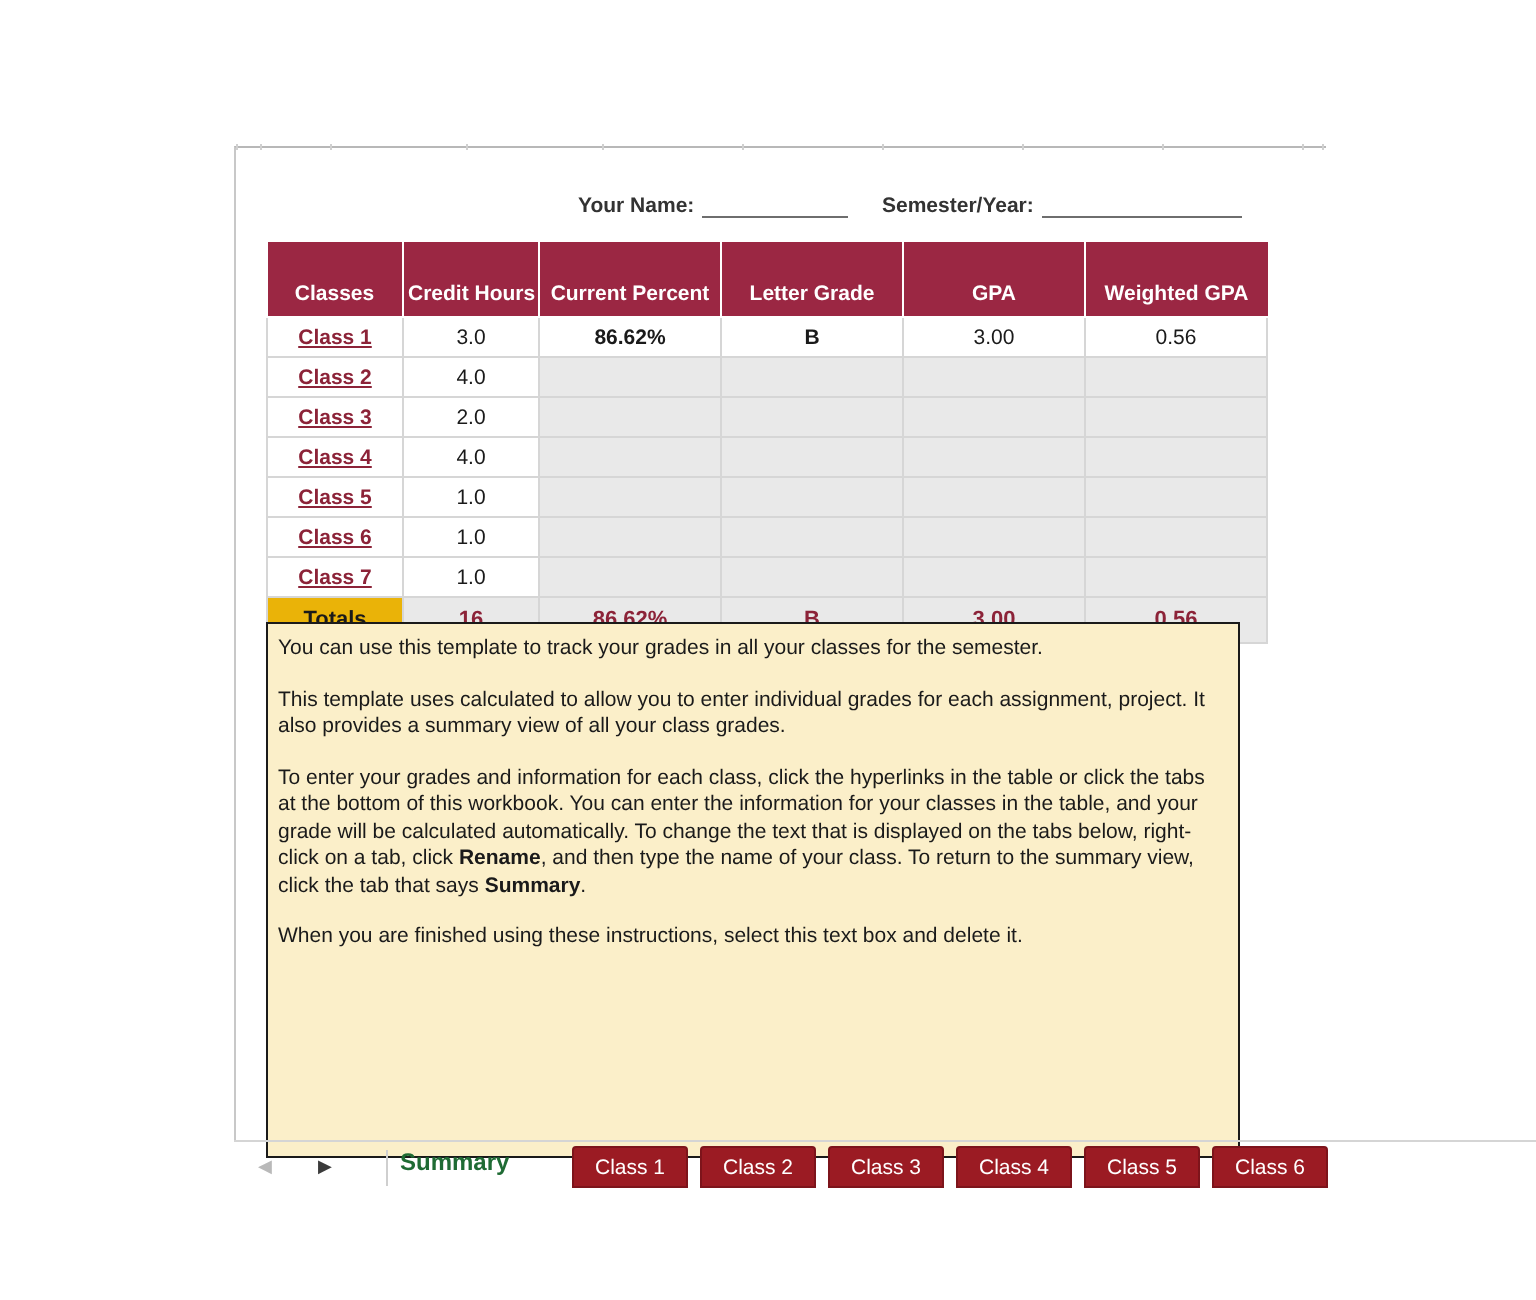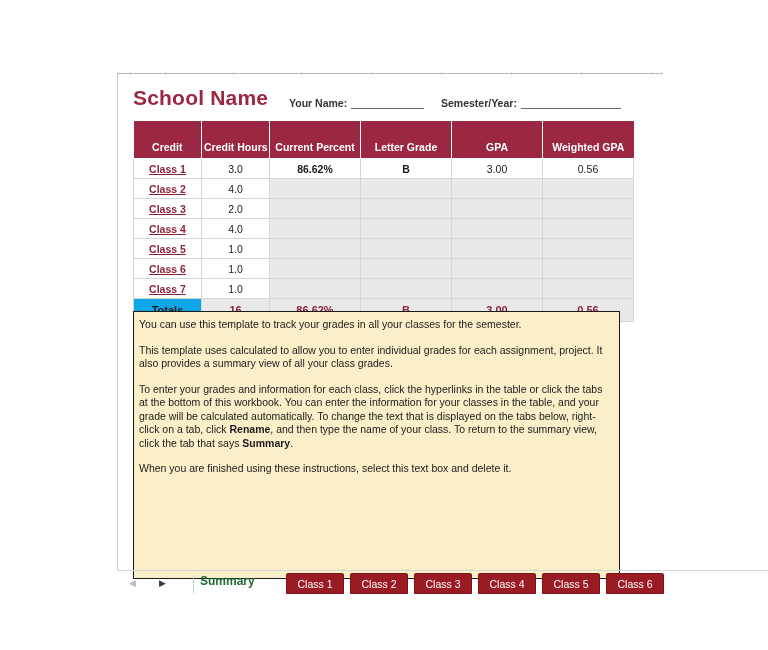--- a/index.html
+++ b/index.html
@@ -144,21 +144,21 @@
     text-align: center;
     vertical-align: middle;
     font-size: 11px;
     font-weight: bold;
     color: #8C2338;
     border: 1px solid #d6d6d6;
     background: #e9e9e9;
     padding: 0;
   }
   #grade-table tfoot td.totals-label {
-    background: #0ea5e9;
+    background: #eab308;
     color: #1a1a1a;
   }
 
   
   #instructions-box {
     position: absolute;
     left: 133px;
     top: 311px;
     width: 487px;
     height: 268px;
@@ -253,21 +253,20 @@
     <i style="left: 183px;"></i>
     <i style="left: 253px;"></i>
     <i style="left: 323px;"></i>
     <i style="left: 393px;"></i>
     <i style="left: 463px;"></i>
     <i style="left: 533px;"></i>
     <i style="left: 543px;"></i>
   </div>
 
 <div id="title-row">
-  <div id="school-name">School Name</div>
 
   <div class="field-group" id="your-name-group">
     <span>Your Name:</span><span class="field-line" id="your-name-line"></span>
   </div>
 
   <div class="field-group" id="semester-group">
     <span>Semester/Year:</span><span class="field-line" id="semester-line"></span>
   </div>
 </div>
 
@@ -275,21 +274,21 @@
   <colgroup>
     <col class="c-class">
       <col class="c-hours">
       <col class="c-pct">
     <col class="c-letter">
       <col class="c-gpa">
       <col class="c-wgpa">
   </colgroup>
   <thead>
     <tr>
-      <th>Credit</th>
+      <th>Classes</th>
       <th>Credit Hours</th>
       <th>Current Percent</th>
       <th>Letter Grade</th>
       <th>GPA</th>
       <th>Weighted GPA</th>
     </tr>
   </thead>
   <tbody>
     <tr class="row-first">
       <td class="cell-class"><span class="class-link">Class 1</span></td>

